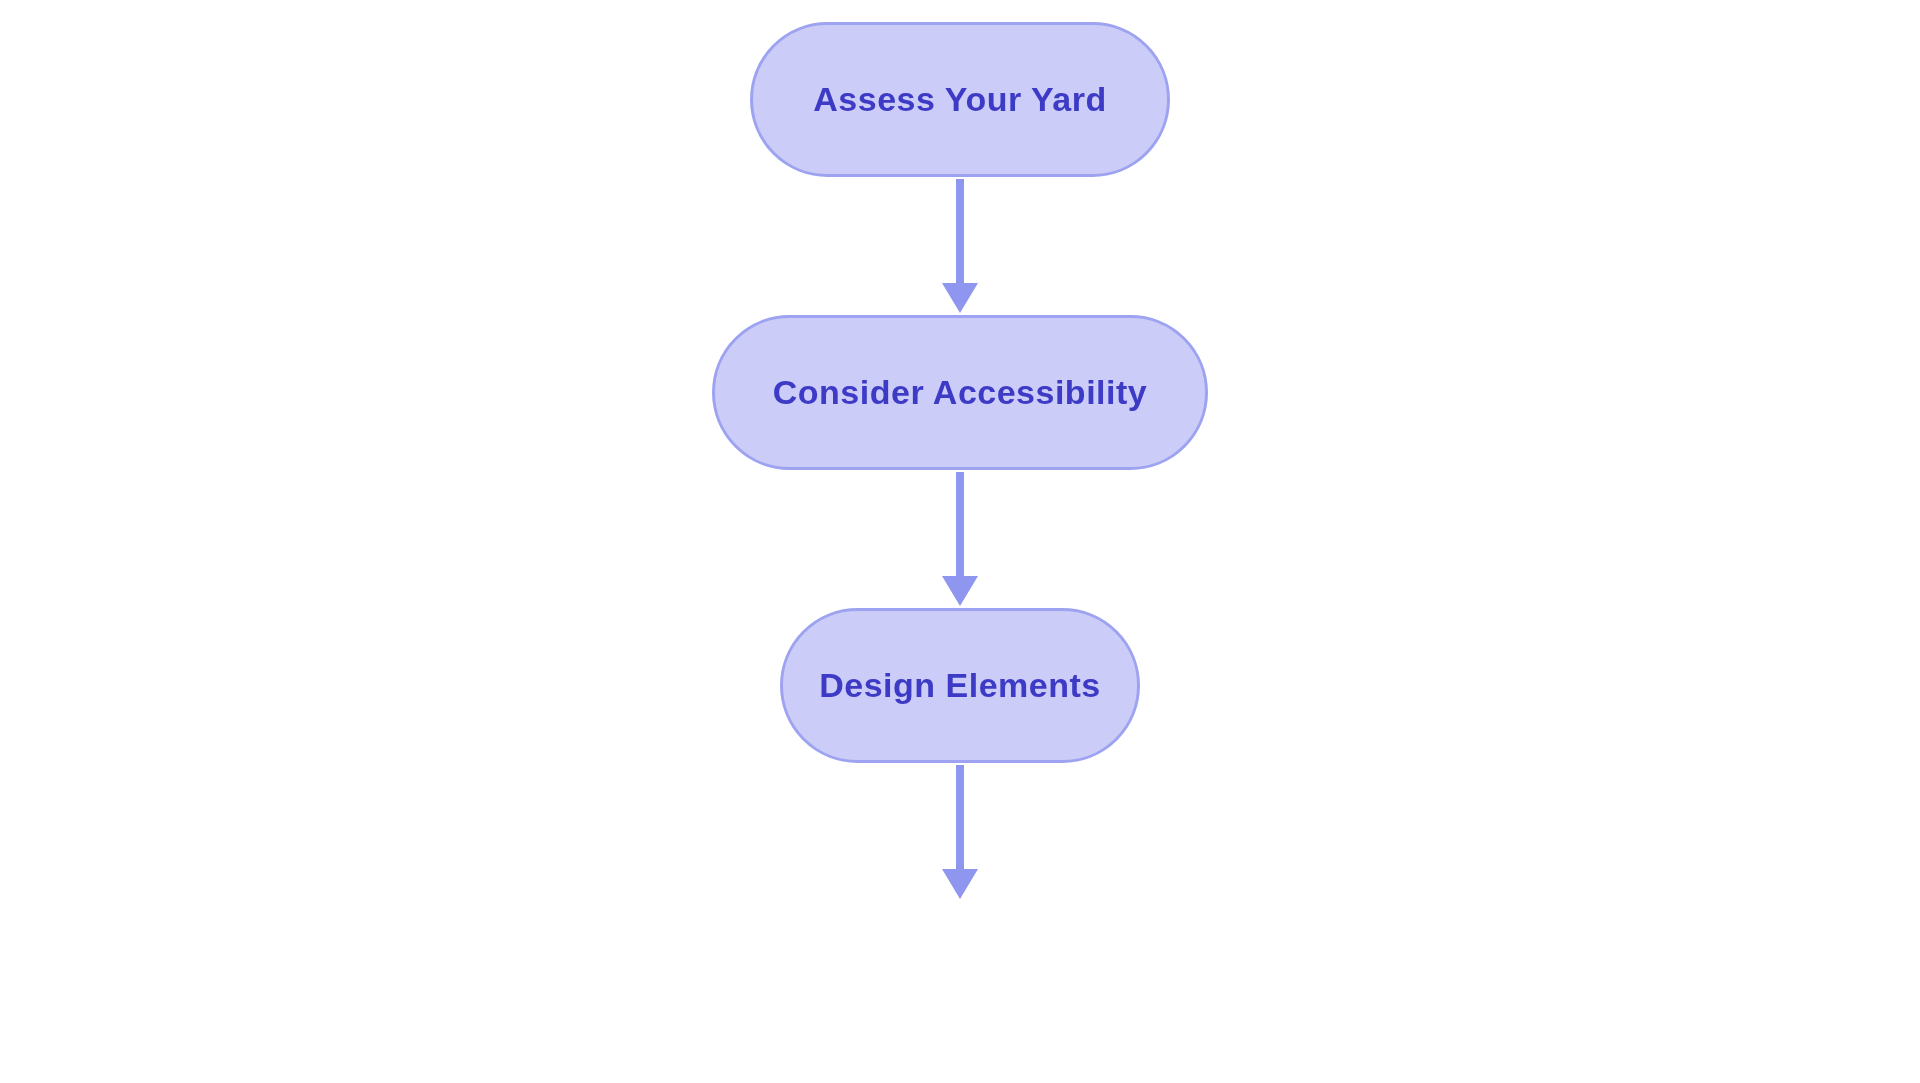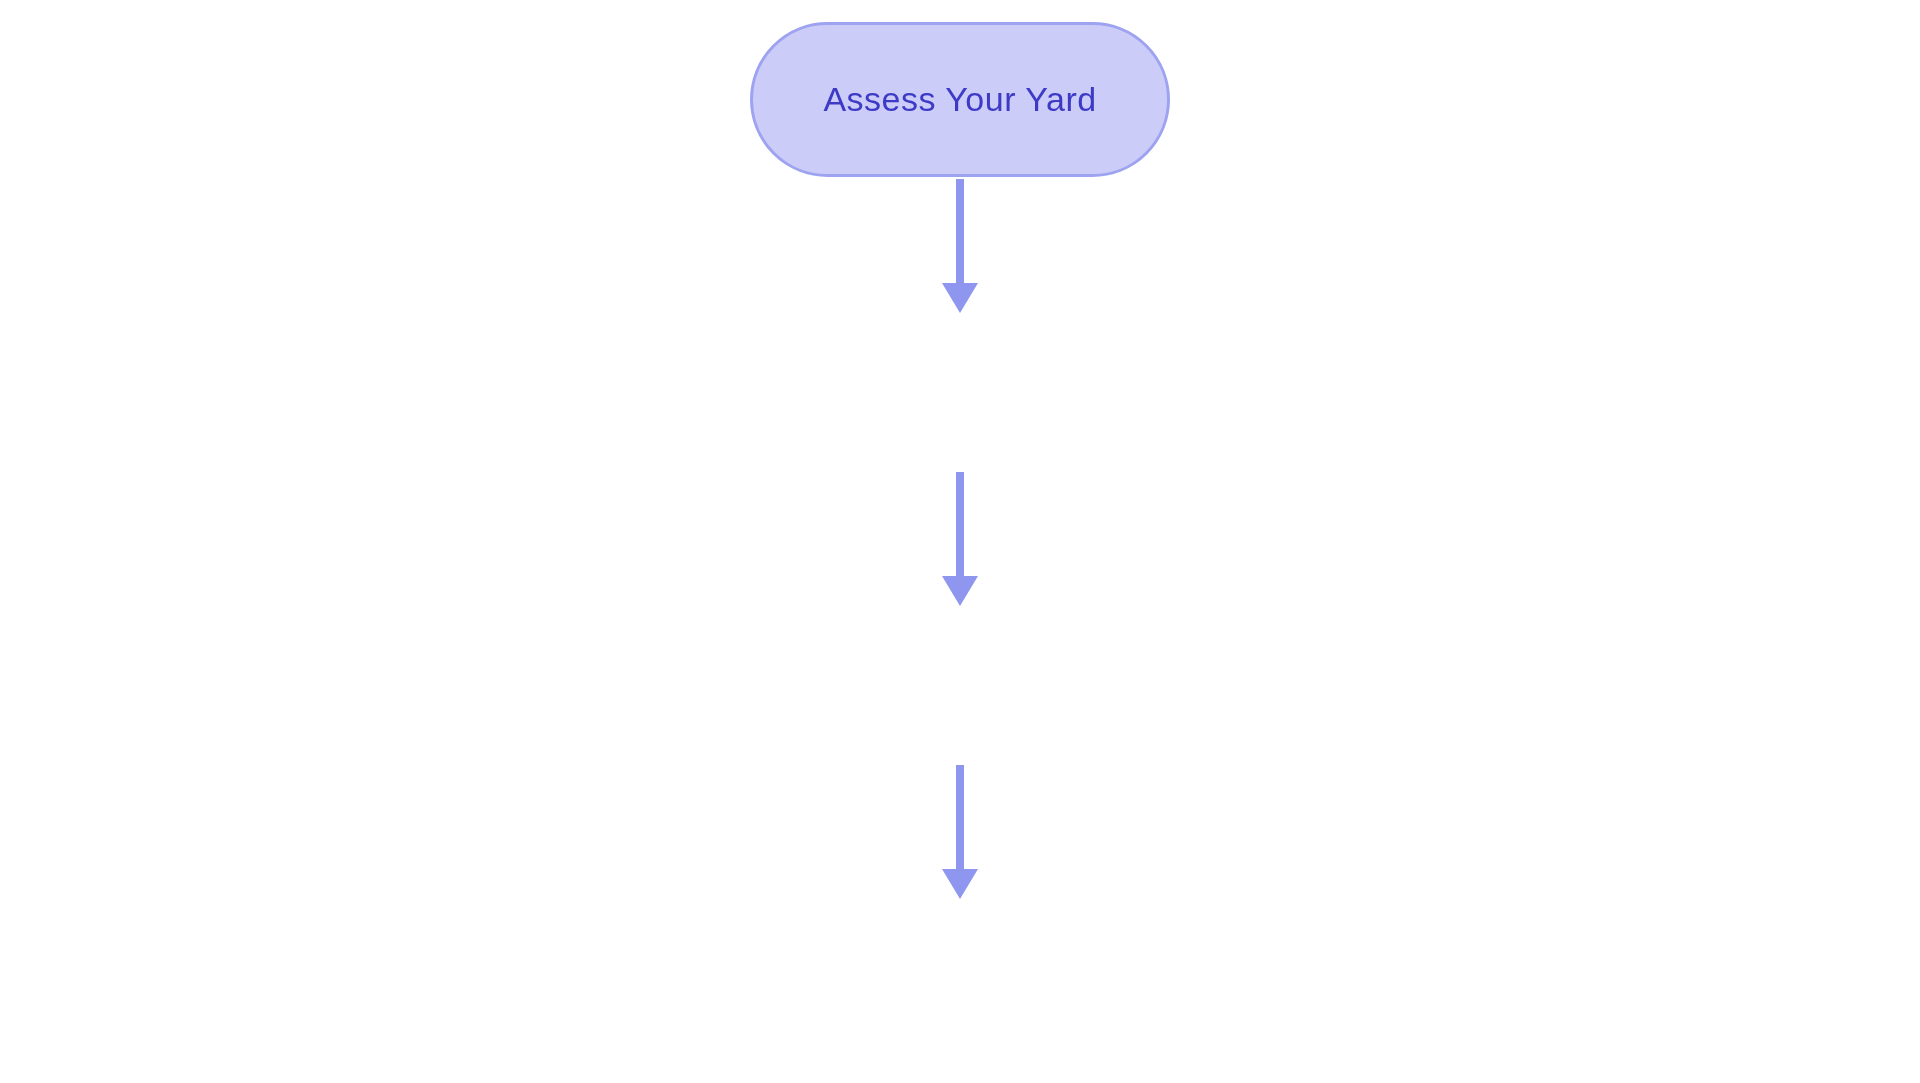--- a/index.html
+++ b/index.html
@@ -20,21 +20,21 @@
     height: 155px;
     box-sizing: border-box;
     background: var(--node-fill, #cbccf8);
     border: 3px solid var(--node-border, #9da3f0);
     border-radius: 78px;
     display: flex;
     align-items: center;
     justify-content: center;
     color: var(--node-text, #3d3ac6);
     font-size: 34px;
-    font-weight: 400;
+    font-weight: 700;
     letter-spacing: 0.5px;
     white-space: nowrap;
   }
   .node-1 { left: 750px; top: 22px;  width: 420px; }
   .node-2 { left: 712px; top: 315px; width: 496px; }
   .node-3 { left: 780px; top: 608px; width: 360px; }
   .node-4 { left: 687px; top: 901px; width: 546px; }
 
   .edge {
     position: absolute;
@@ -68,26 +68,32 @@
 
   <div class="node node-1">
     <span>Assess Your Yard</span>
   </div>
 
   <div class="edge edge-1">
     <div class="shaft"></div>
     <div class="head"></div>
   </div>
 
+  <div class="node node-2">
+    <span>Consider Accessibility</span>
+  </div>
 
   <div class="edge edge-2">
     <div class="shaft"></div>
     <div class="head"></div>
   </div>
 
+  <div class="node node-3">
+    <span>Design Elements</span>
+  </div>
 
   <div class="edge edge-3">
     <div class="shaft"></div>
     <div class="head"></div>
   </div>
 
 
 </div>
 
 </body></html>

